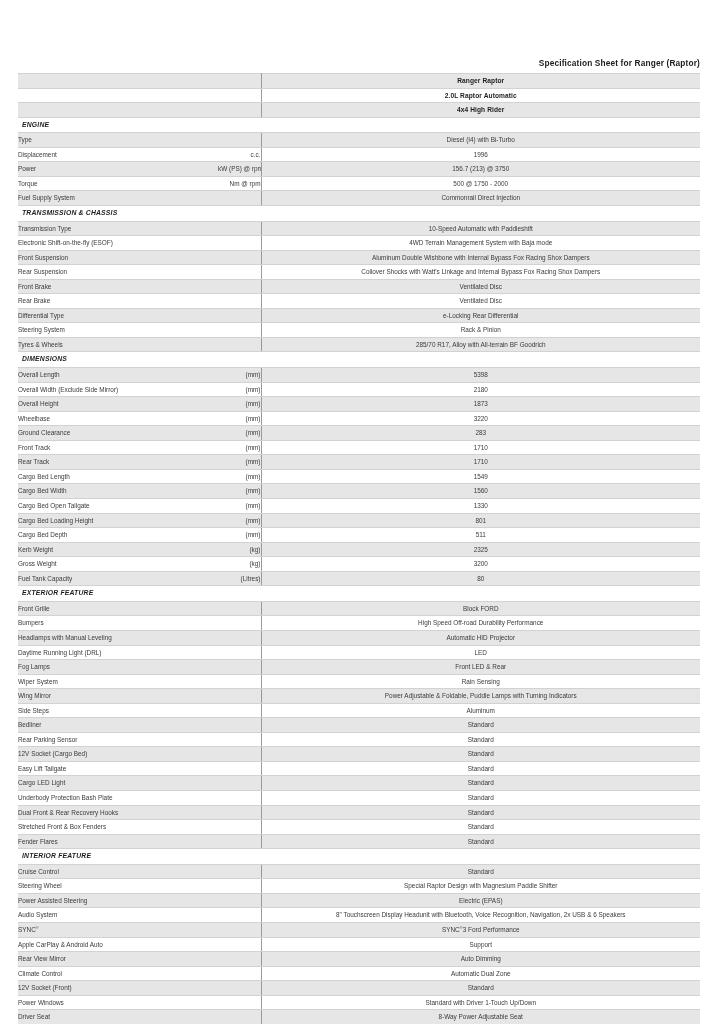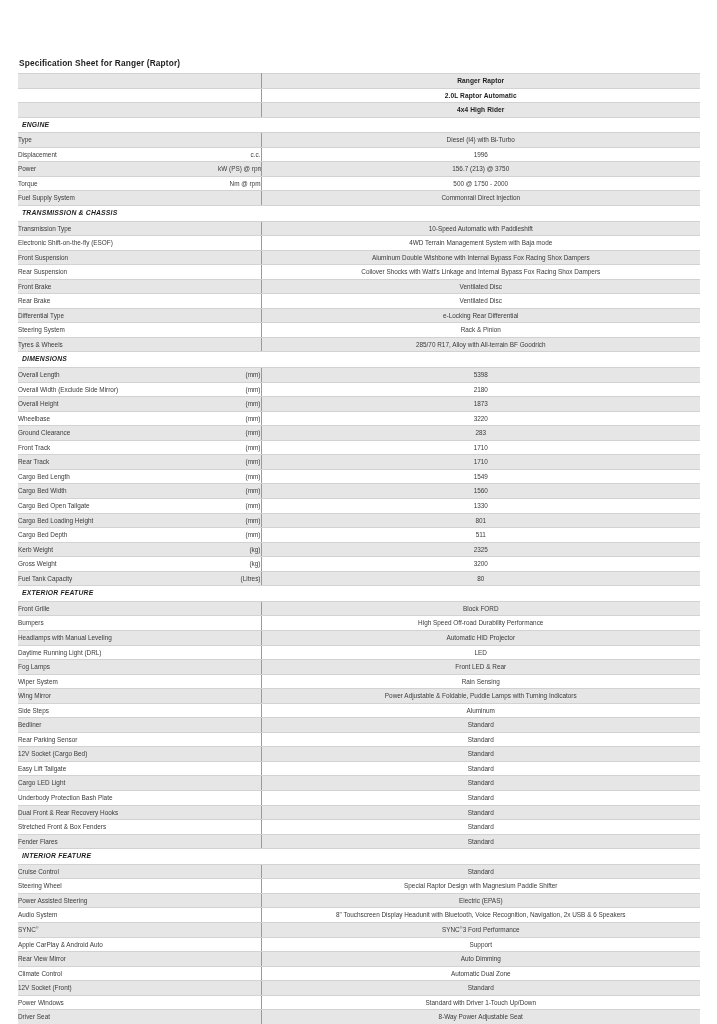--- a/index.html
+++ b/index.html
@@ -21,20 +21,21 @@
     box-sizing: border-box;
     padding: 58px 17px 0 18px;
   }
   .doc-title {
     font-size: 8.3px;
     font-weight: bold;
     letter-spacing: 0.15px;
     color: #1d1d1d;
     margin: 0 0 4px 1px;
     line-height: 11px;
+    text-align: right;
   }
   table.spec {
     width: 682px;
     border-collapse: collapse;
     table-layout: fixed;
     font-size: 6.4px;
   }
   table.spec td {
     padding: 0;
     margin: 0;

